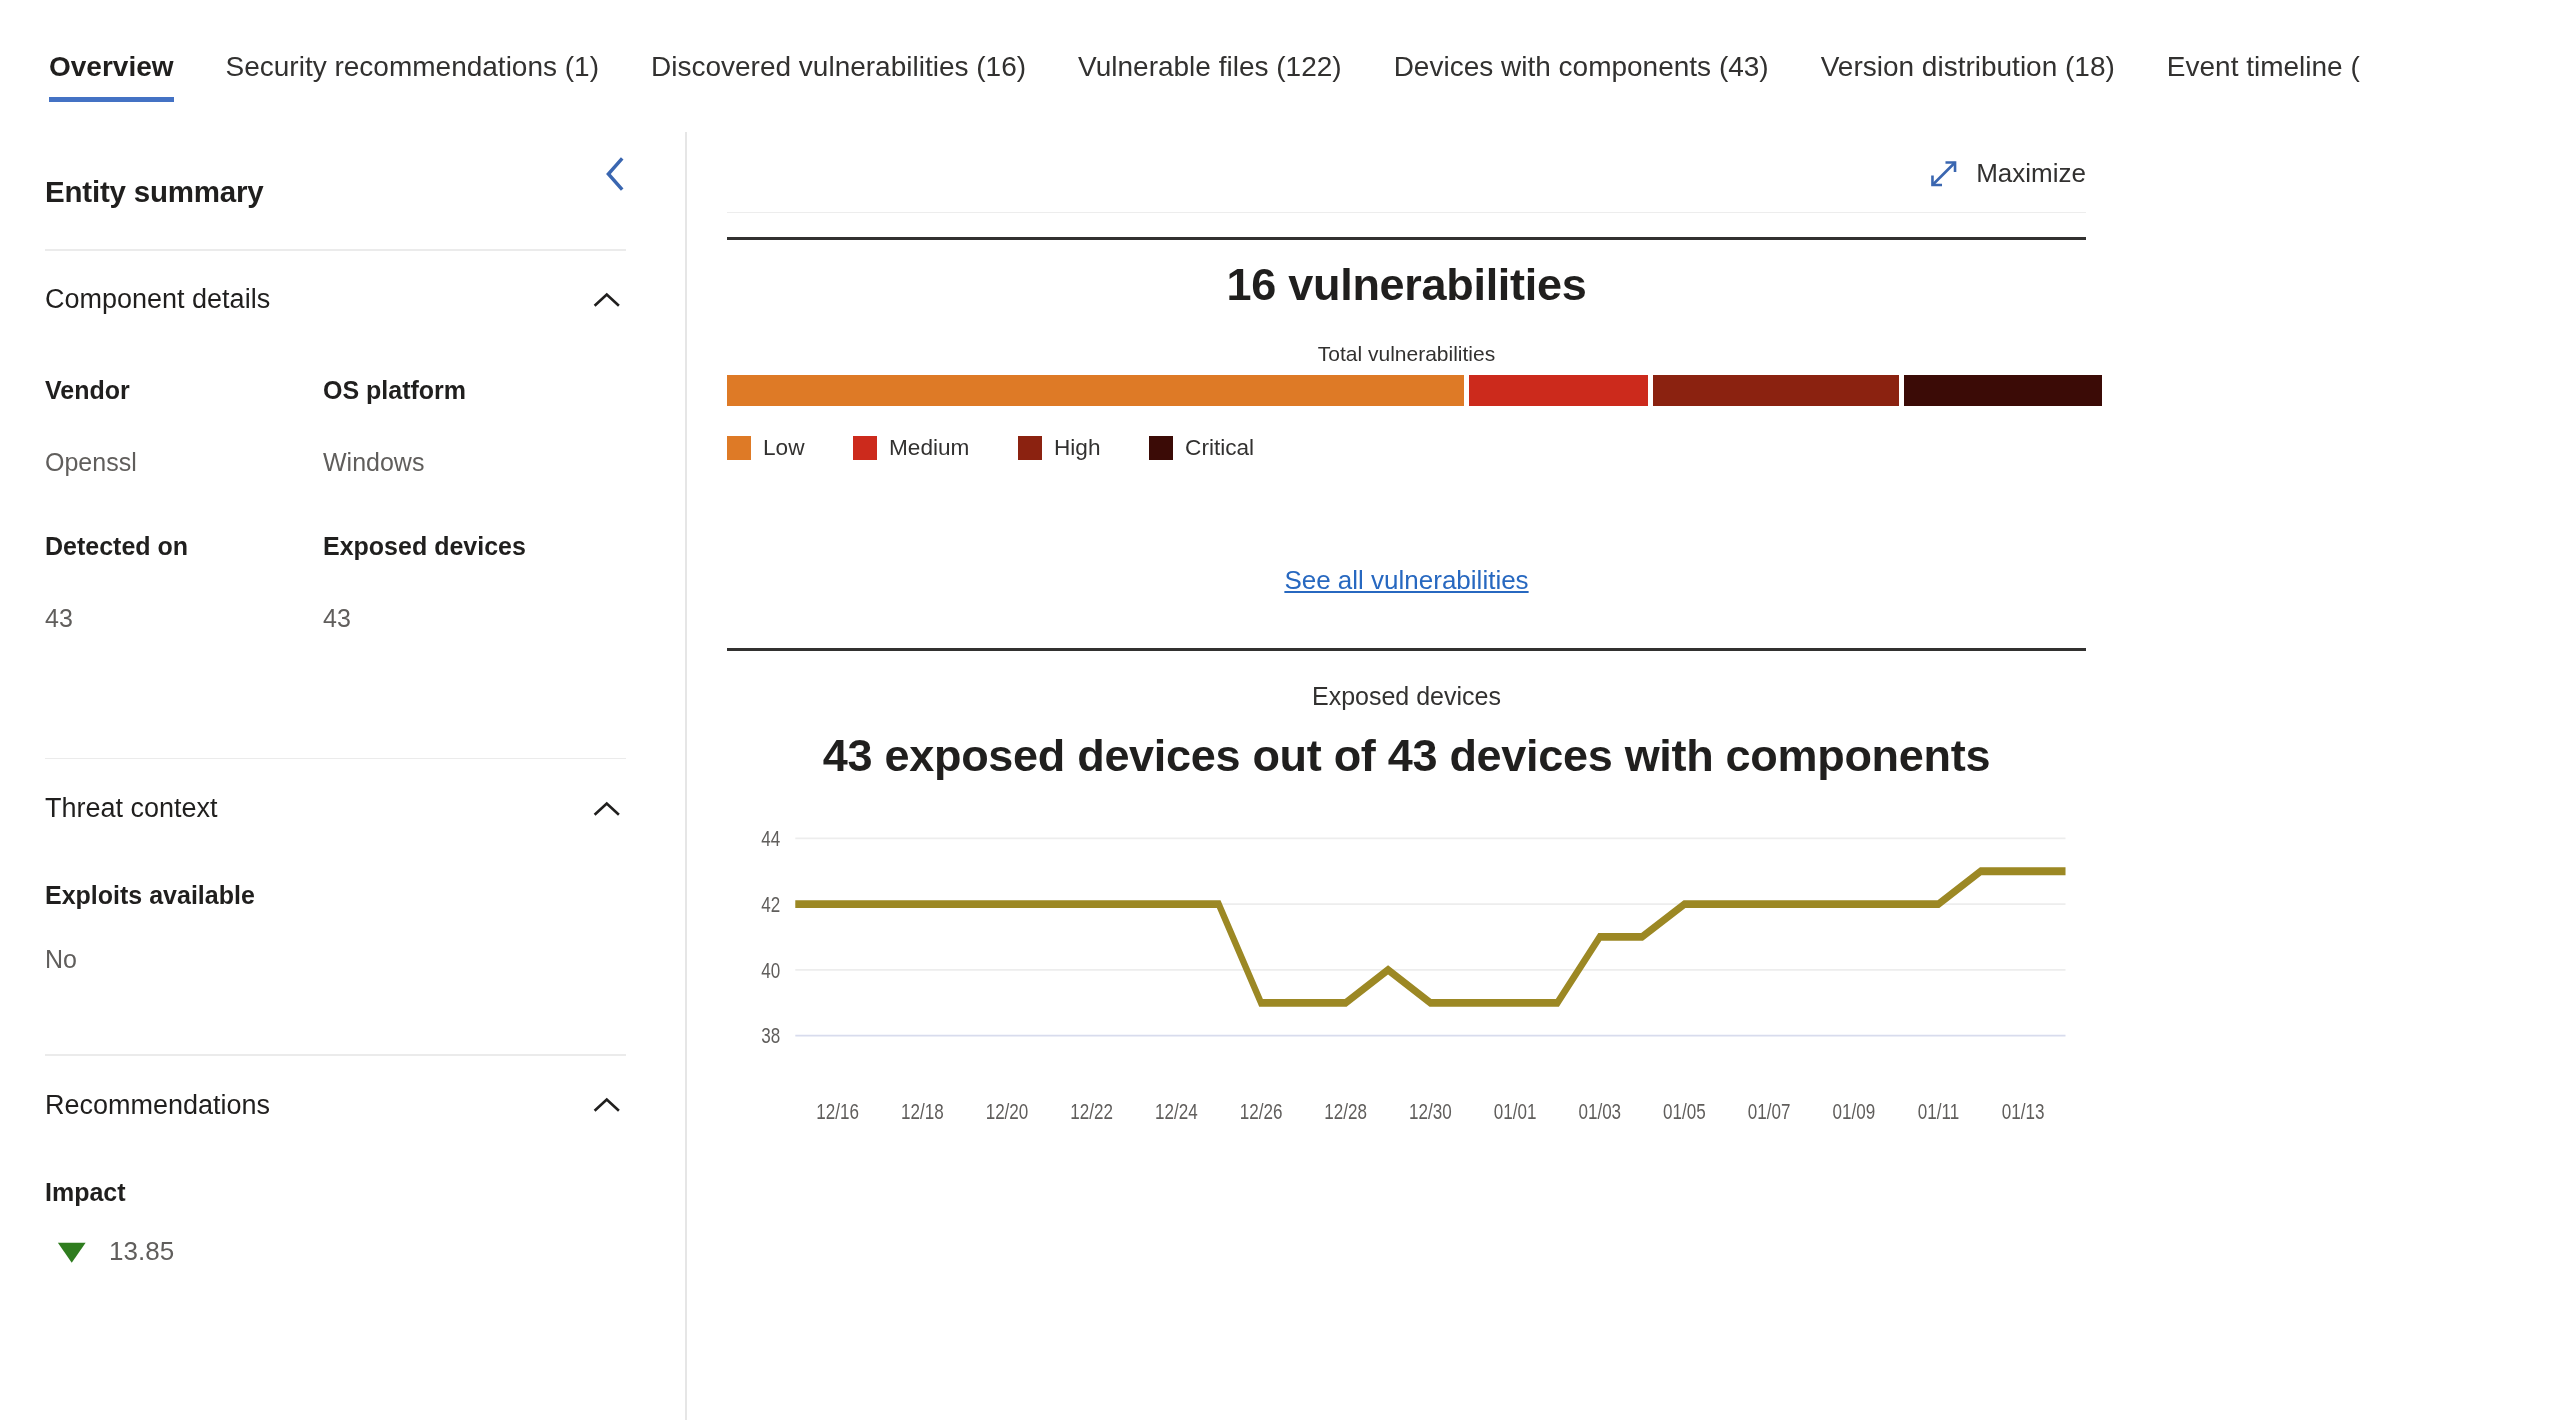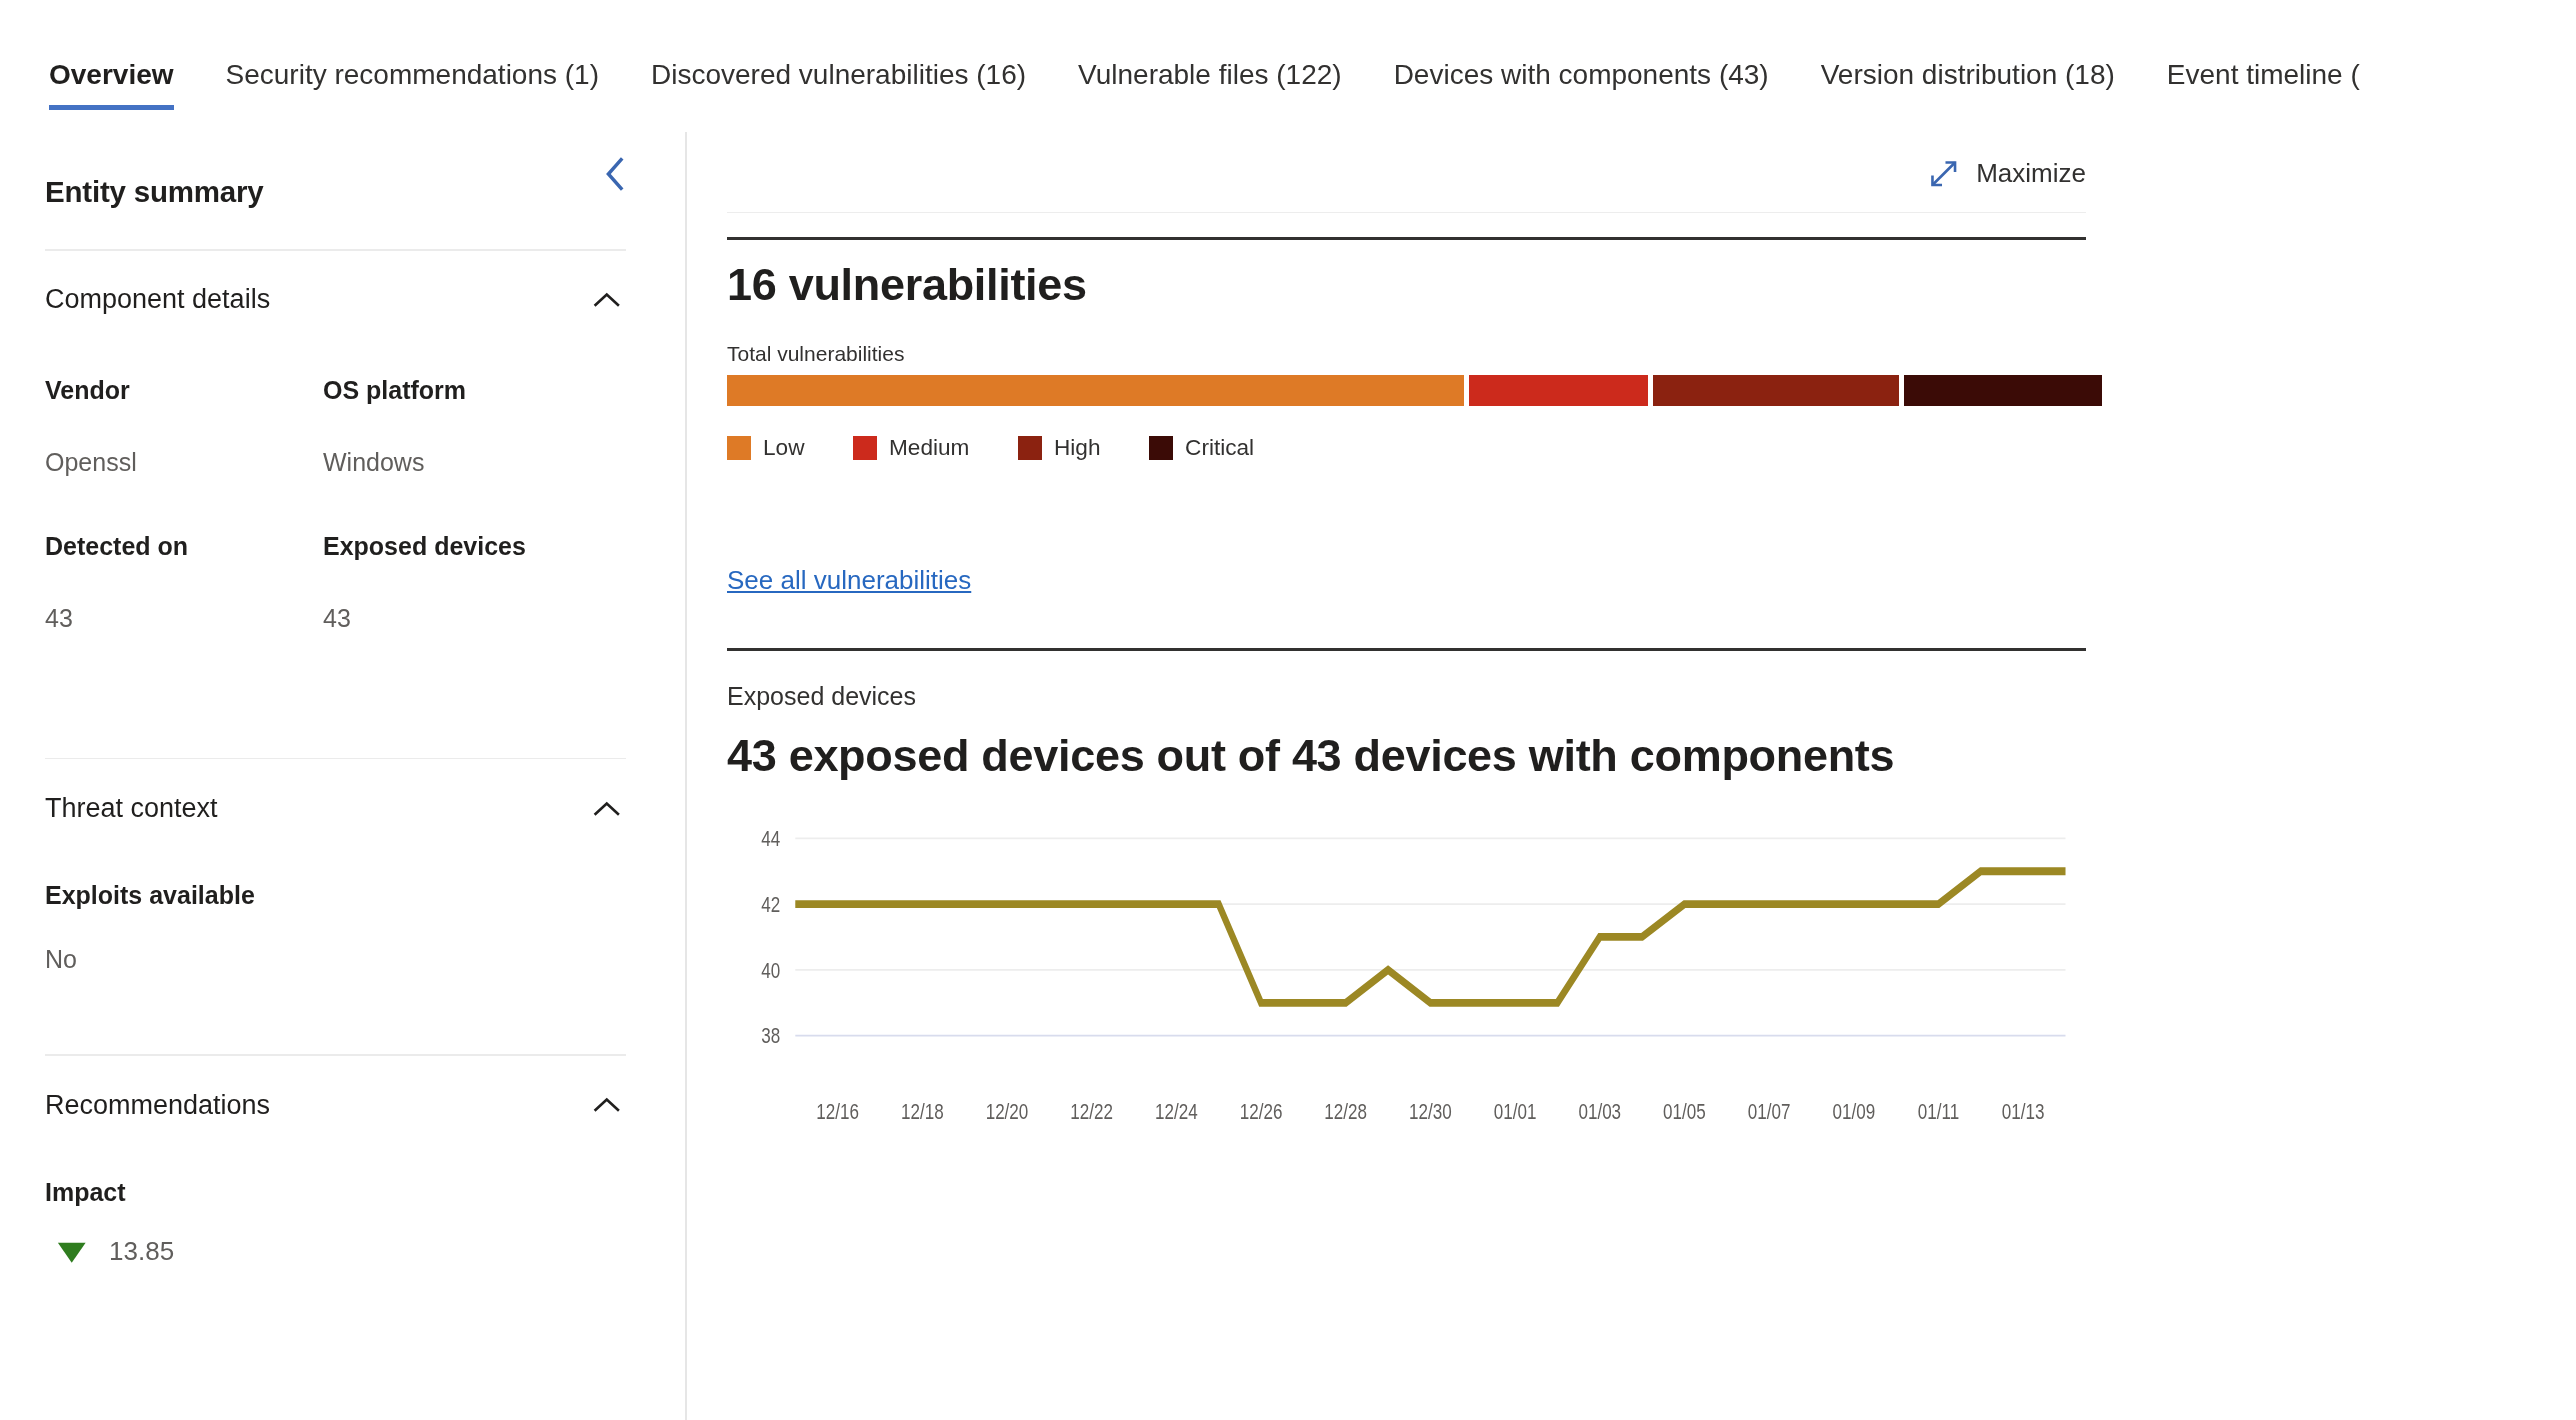--- a/index.html
+++ b/index.html
@@ -13,21 +13,21 @@
     overflow: hidden;
   }
 
   
   .tabbar {
     position: relative;
     height: 132px;
     width: 2576px;
     display: flex;
     align-items: flex-end;
-    padding: 8px 49px;
+    padding: 16px 49px;
     white-space: nowrap;
     overflow: hidden;
   }
   .tab {
     position: relative;
     font-size: 28px;
     line-height: 1;
     color: #323130;
     padding: 0 0 35px 0;
     margin-right: 52px;
@@ -112,20 +112,21 @@
     padding-left: 12px;
     text-align: right;
   }
   .impact-val { font-size: 26px; color: #605e5c; }
 
   
   .content {
     flex: 1;
     position: relative;
     padding: 0 86px 0 40px;
+    text-align: center;
   }
   .maximize-row {
     display: flex;
     justify-content: flex-end;
     align-items: center;
     padding-top: 26px;
   }
   .maximize-btn {
     display: inline-flex;
     align-items: center;

